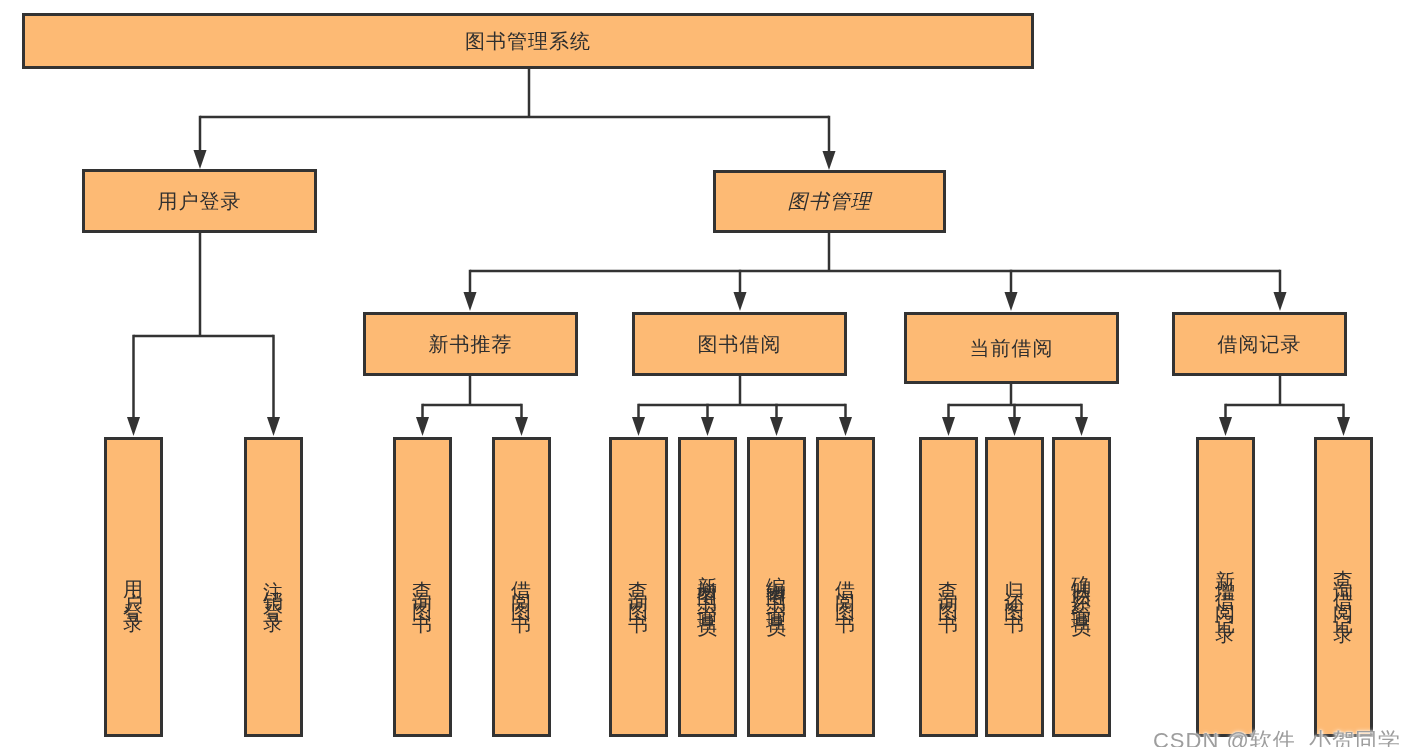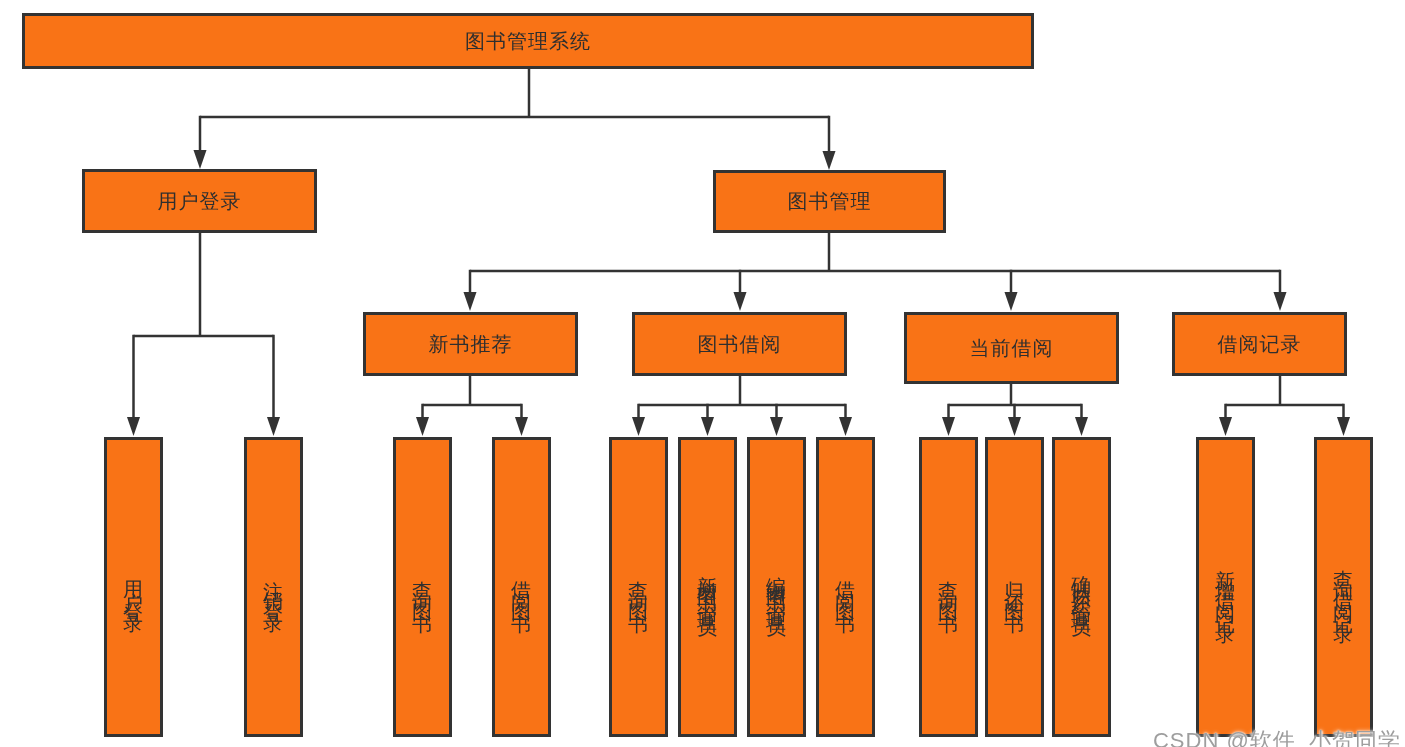--- a/index.html
+++ b/index.html
@@ -13,21 +13,21 @@
     color: #2f2f2f;
   }
   #connectors {
     position: absolute;
     left: 0; top: 0;
     width: 1405px; height: 747px;
   }
   .box, .vbox {
     position: absolute;
     box-sizing: border-box;
-    background: #f97316;
+    background: #fdba74;
     border: 3px solid #333333;
     display: flex;
     align-items: center;
     justify-content: center;
     text-align: center;
   }
   .box {
     font-size: 20px;
     letter-spacing: 1px;
     white-space: nowrap;
@@ -120,21 +120,21 @@
       <polygon points="1008,417 1021,417 1014.5,436"></polygon>
       <polygon points="1075,417 1088,417 1081.5,436"></polygon>
       <polygon points="1219,417 1232,417 1225.5,436"></polygon>
       <polygon points="1337,417 1350,417 1343.5,436"></polygon>
     </g>
   </svg>
 
   <div class="box" style="left:22px; top:13px; width:1012px; height:56px;">图书管理系统</div>
 
   <div class="box" style="left:82px; top:169px; width:235px; height:64px;">用户登录</div>
-  <div class="box" style="left:713px; top:170px; width:233px; height:63px;">图书管理</div>
+  <div class="box" style="left:713px; top:170px; width:233px; height:63px;font-style:italic;">图书管理</div>
 
   <div class="box" style="left:632px; top:312px; width:215px; height:64px;">图书借阅</div>
   <div class="box" style="left:363px; top:312px; width:215px; height:64px;">新书推荐</div>
   <div class="box" style="left:904px; top:312px; width:215px; height:72px;">当前借阅</div>
   <div class="box" style="left:1172px; top:312px; width:175px; height:64px;">借阅记录</div>
 
   <div class="vbox" style="left:104px; top:437px; width:59px; height:300px;">用户登录</div>
   <div class="vbox" style="left:244px; top:437px; width:59px; height:300px;">注销登录</div>
 
   <div class="vbox" style="left:393px; top:437px; width:59px; height:300px;">查询图书</div>

